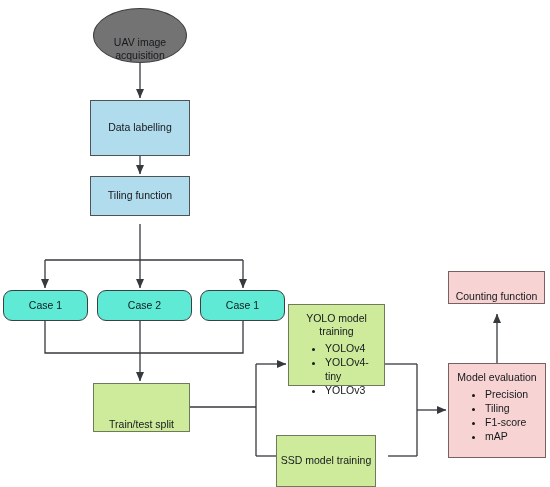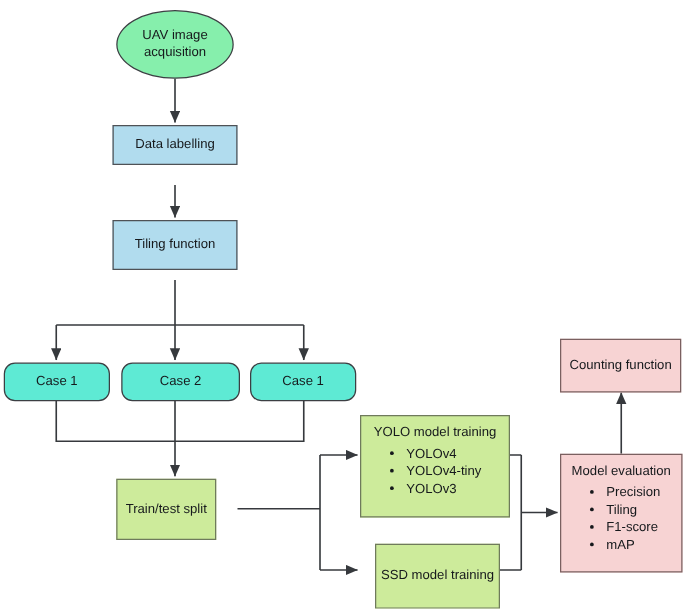--- a/index.html
+++ b/index.html
@@ -30,22 +30,23 @@
     flex-direction: column;
     align-items: center;
     justify-content: center;
     color: #16191c;
     font-size: 10.5px;
     line-height: 1.25;
     text-align: center;
   }
   .node.start {
     border-radius: 50%;
-    background: #86efac;
+    background: #737373;
     border-color: #3c3f43;
+    justify-content: flex-end;
   }
   .node.rounded {
     border-radius: 9px;
     background: #5eead4;
     border-color: #3c3f43;
   }
   .node.blue   { background: #b1dcee; border-color: #4f5256; }
   .node.green  { background: #cdeb9b; border-color: #6f7a5c; }
   .node.pink   { background: #f7d3d3; border-color: #7a6060; }
 
@@ -116,64 +117,64 @@
 
       <path d="M497,363 L497,314" marker-end="url(#arrow)"></path>
     </g>
   </svg>
 
   <div class="node start" style="left:93px; top:8px; width:94px; height:55px;">
     <span class="node-title">UAV image
 acquisition</span>
   </div>
 
-  <div class="node blue" style="left:90px; top:100px; width:100px; height:32px;">
+  <div class="node blue" style="left:90px; top:100px; width:100px; height:56px;">
     <span class="node-title">Data labelling</span>
   </div>
 
   <div class="node blue" style="left:90px; top:176px; width:100px; height:40px;">
     <span class="node-title">Tiling function</span>
   </div>
 
   <div class="node rounded" style="left:3px; top:290px; width:85px; height:31px;">
     <span class="node-title">Case 1</span>
   </div>
 
   <div class="node rounded" style="left:97px; top:290px; width:95px; height:31px;">
     <span class="node-title">Case 2</span>
   </div>
 
   <div class="node rounded" style="left:200px; top:290px; width:85px; height:31px;">
     <span class="node-title">Case 1</span>
   </div>
 
-  <div class="node green" style="left:93px; top:383px; width:80px; height:49px;">
+  <div class="node green" style="left:93px; top:383px; width:97px; height:49px;justify-content:flex-end;">
     <span class="node-title">Train/test split</span>
   </div>
 
-  <div class="node green with-list" style="left:288px; top:304px; width:120px; height:82px;margin-top:28px;">
+  <div class="node green with-list" style="left:288px; top:304px; width:97px; height:82px;">
     <span class="node-title">YOLO model training</span>
     <ul class="bullets">
       <li>YOLOv4</li>
       <li>YOLOv4-tiny</li>
       <li>YOLOv3</li>
     </ul>
   </div>
 
-  <div class="node green" style="left:300px; top:435px; width:100px; height:52px;">
+  <div class="node green" style="left:276px; top:435px; width:100px; height:52px;">
     <span class="node-title">SSD model training</span>
   </div>
 
   <div class="node pink with-list" style="left:448px; top:363px; width:98px; height:95px;">
     <span class="node-title">Model evaluation</span>
     <ul class="bullets">
       <li>Precision</li>
       <li>Tiling</li>
       <li>F1-score</li>
       <li>mAP</li>
     </ul>
   </div>
 
-  <div class="node pink" style="left:448px; top:271px; width:97px; height:43px;">
+  <div class="node pink" style="left:448px; top:271px; width:97px; height:33px;justify-content:flex-end;">
     <span class="node-title">Counting function</span>
   </div>
 
 </div>
 
 </body></html>

